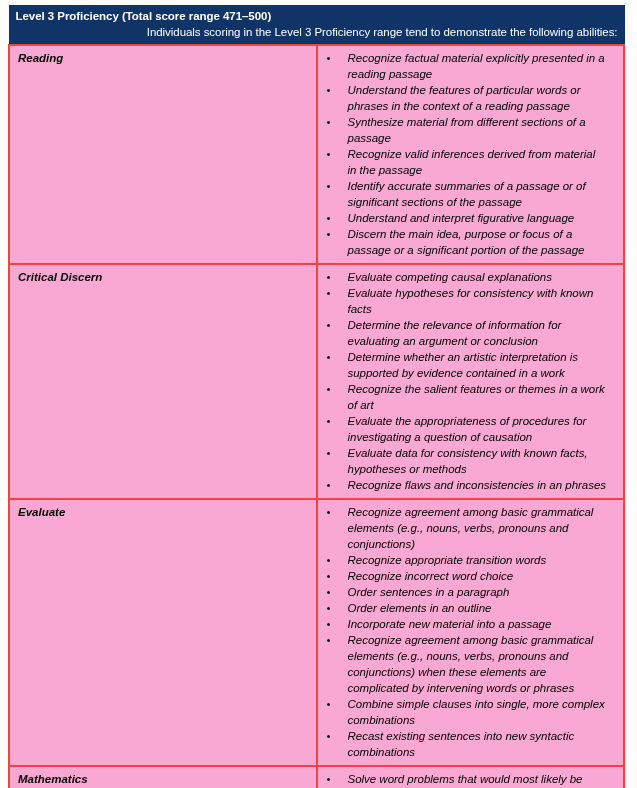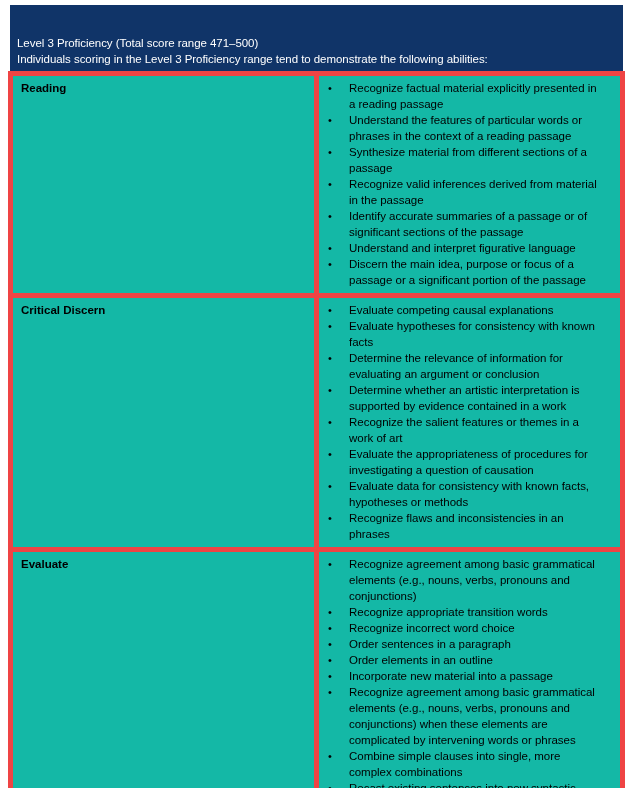--- a/index.html
+++ b/index.html
@@ -35,37 +35,38 @@
   
   tr.header-row td {
     background: #103468;
     color: #ffffff;
     border: 1px solid #103468;
     padding: 3px 6px 4px 6px;
     line-height: 15.5px;
   }
   .hdr-title {
     font-size: 11.5px;
-    font-weight: normal;
+    font-weight: bold;
     letter-spacing: -0.05px;
     white-space: nowrap;
-    margin-top: 27px;
   }
   .hdr-sub {
     font-size: 11.5px;
     font-weight: normal;
     letter-spacing: -0.05px;
     white-space: nowrap;
+    text-align: right;
   }
 
   
   tr.subject-row > td {
-    border: 5px solid #ef4444;
+    border: 2px solid #ef4444;
     vertical-align: top;
-    background: #14b8a6;
+    background: #f9a8d4;
+    font-style: italic;
   }
   td.subject-cell {
     width: 128px;
     padding: 4px 4px 5px 8px;
     font-size: 11.5px;
     font-weight: bold;
     line-height: 16px;
     white-space: nowrap;
   }
   td.abilities-cell {

